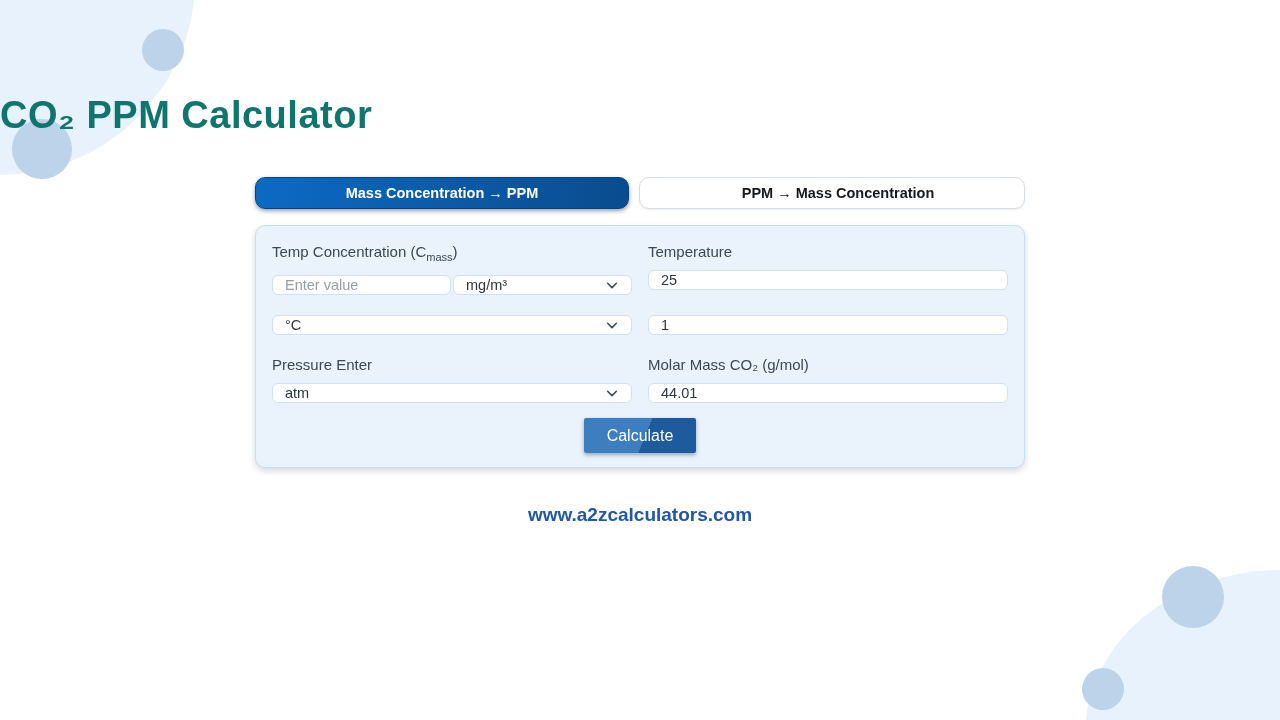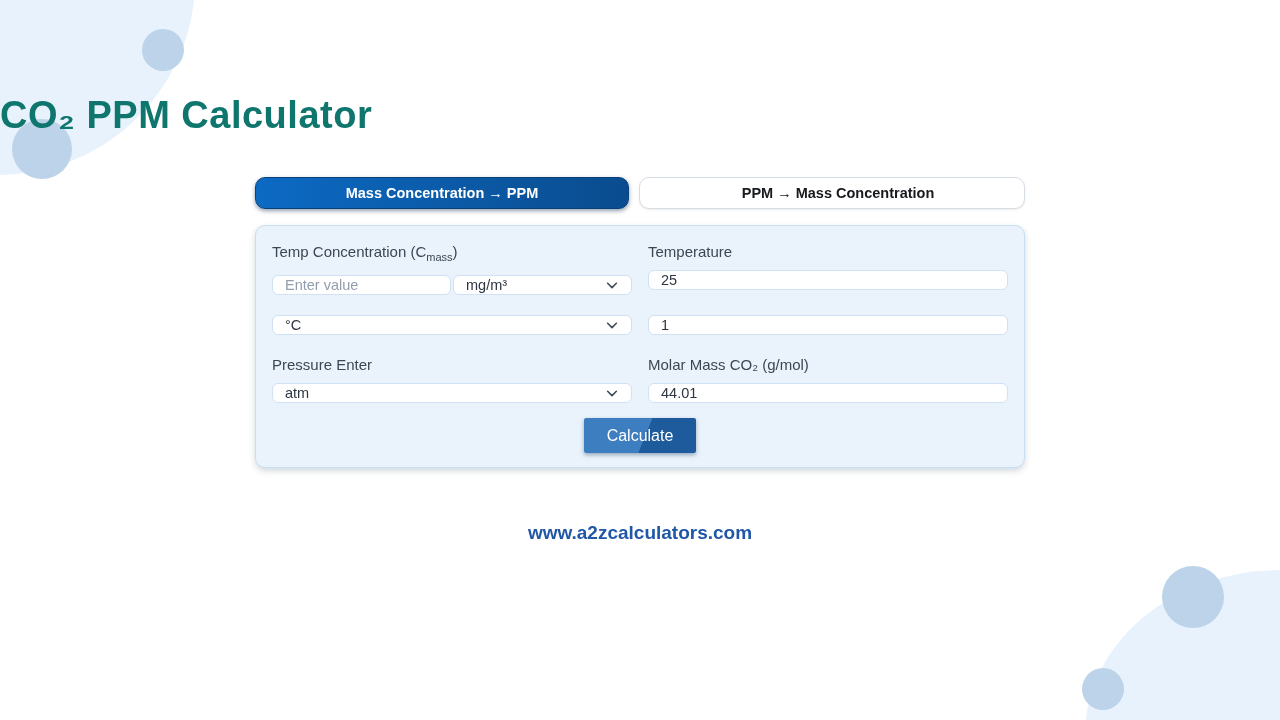--- a/index.html
+++ b/index.html
@@ -125,21 +125,21 @@
     border-radius: 2px;
     background: linear-gradient(112deg, #3d7ec0 54%, #1e5b9d 54.5%);
     color: #ffffff;
     font-family: "Liberation Sans", sans-serif;
     font-size: 16px;
     cursor: pointer;
     box-shadow: 0 2px 4px rgba(20, 50, 90, 0.4);
   }
 
   
-  .footer { text-align: center; margin-top: 54px; }
+  .footer { text-align: center; margin-top: 36px; }
   .footer a {
     font-size: 19px;
     font-weight: bold;
     color: #2057a7;
     text-decoration: none;
   }
 </style>
 </head>
 <body>
 

